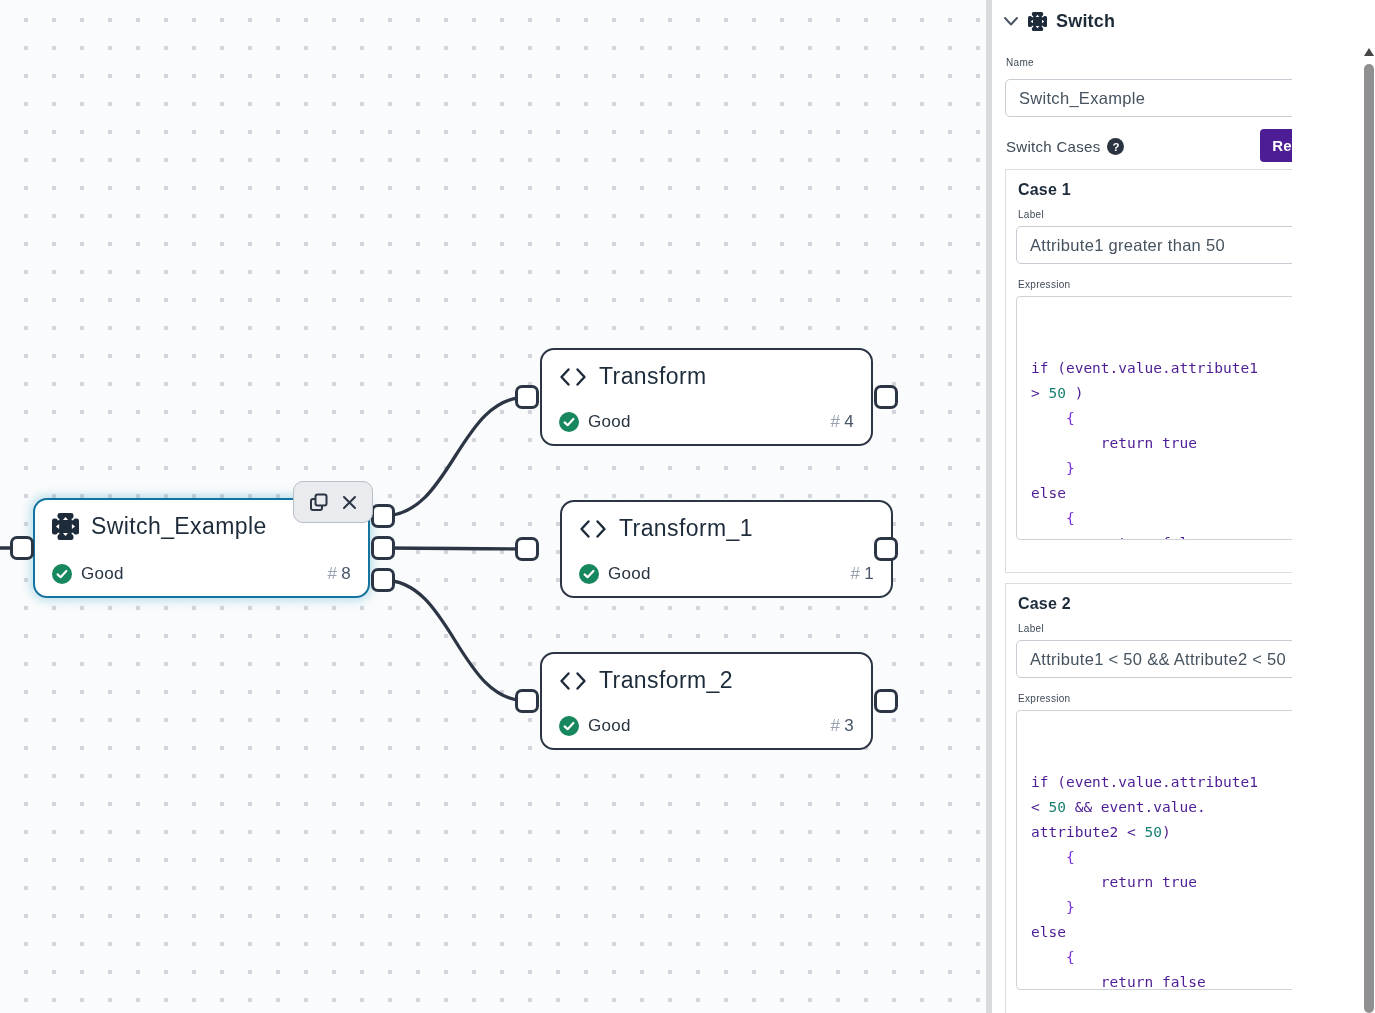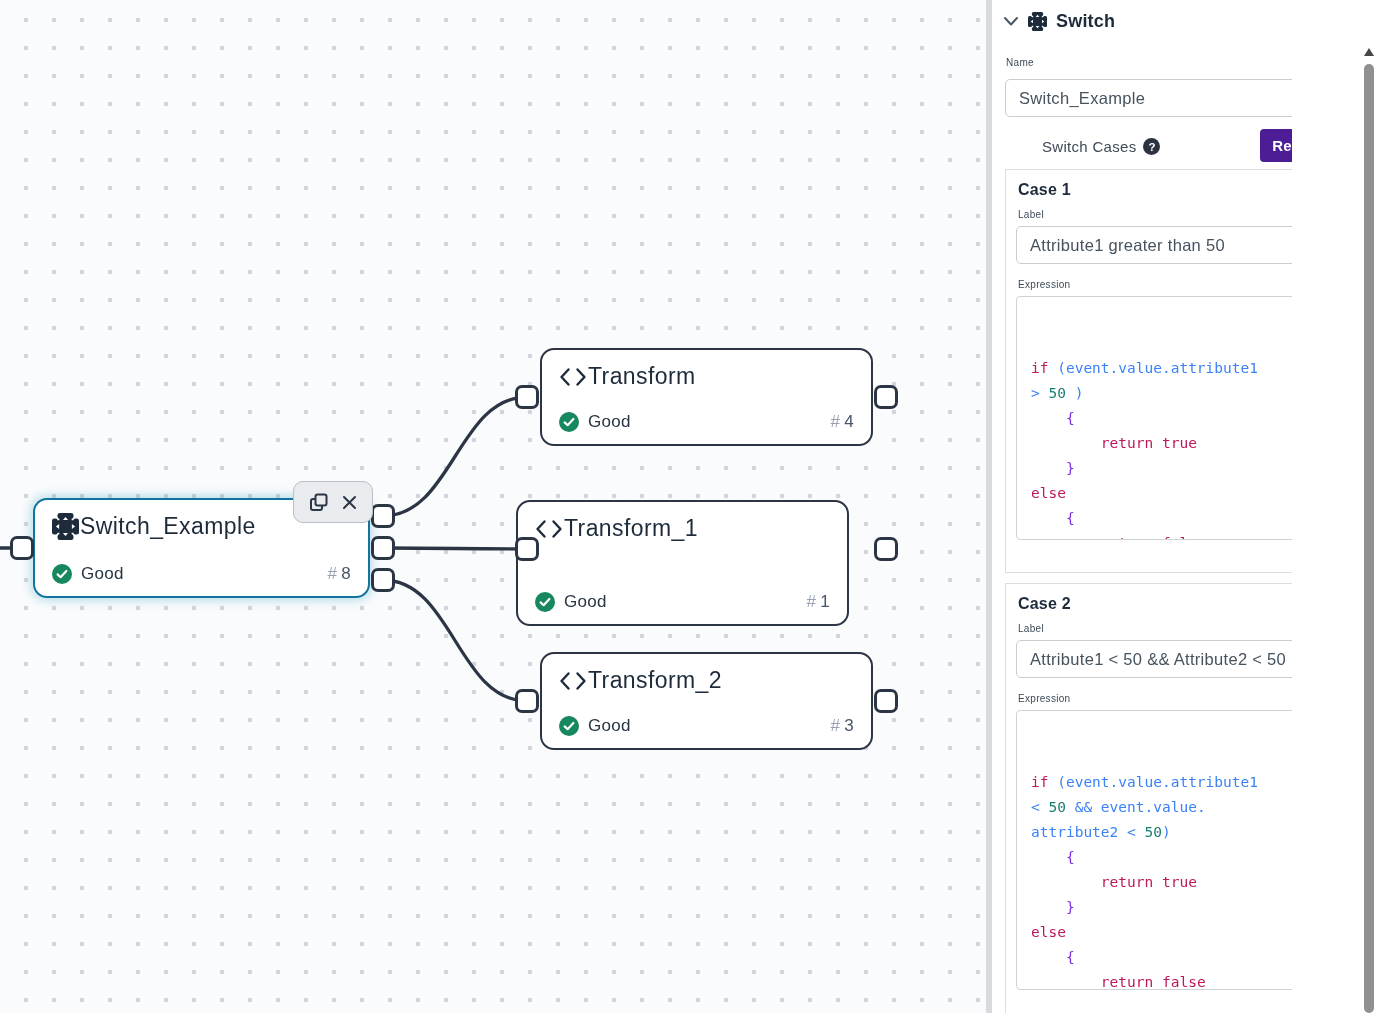--- a/index.html
+++ b/index.html
@@ -24,21 +24,21 @@
   .node{
     position:absolute;box-sizing:border-box;background:#fff;
     border:2.6px solid #2b3544;border-radius:14px;z-index:2;
     display:flex;flex-direction:column;justify-content:space-between;
     padding:13px 17px 12px 17px;
   }
   .node.selected{
     border-color:#1373a1;
     box-shadow:0 0 10px 3px rgba(32,158,190,.28);
   }
-  .node-head{display:flex;align-items:center;gap:1px;}
+  .node-head{display:flex;align-items:center;gap:12px;}
   .node-title{font-size:23px;font-weight:500;color:#1d2b3a;letter-spacing:.4px;white-space:nowrap;}
   .node-foot{display:flex;align-items:center;justify-content:space-between;}
   .status{display:flex;align-items:center;gap:9px;font-size:17px;color:#273442;letter-spacing:.3px;}
   .count{font-size:17px;letter-spacing:.3px;}
   .count .hash{color:#98a1b0;}
   .count .num{color:#49566a;margin-left:4px;}
   .node-toolbar{
     position:absolute;left:293px;top:481px;width:78px;height:40px;z-index:4;
     background:#e9ebee;border:1px solid #b9bfc6;border-radius:10px;
     display:flex;align-items:center;justify-content:center;gap:14px;
@@ -55,21 +55,21 @@
   .panel-title{font-size:18px;font-weight:700;color:#1e2b39;letter-spacing:.2px;}
   .field-label{font-size:10px;color:#3e4a57;letter-spacing:.3px;}
   .lbl-name{position:absolute;left:14px;top:57px;}
   .text-input{
     position:absolute;box-sizing:border-box;height:38px;
     border:1px solid #c8cdd3;border-radius:5px;background:#fff;
     font-family:"Liberation Sans",sans-serif;font-size:16.5px;color:#46535f;
     padding:0 13px;letter-spacing:.3px;outline:none;white-space:nowrap;overflow:hidden;
   }
   #name-input{left:13px;top:79px;width:338px;}
-  .cases-row{position:absolute;left:14px;top:138px;display:flex;align-items:center;gap:7px;margin-left:36px;}
+  .cases-row{position:absolute;left:14px;top:138px;display:flex;align-items:center;gap:7px;}
   .help-icon{
     width:17px;height:17px;border-radius:50%;background:#2b3240;color:#fff;
     font-size:11.5px;font-weight:700;display:flex;align-items:center;justify-content:center;
   }
   #reorder-btn{
     position:absolute;left:268px;top:129px;width:84px;height:33px;
     background:#4c1d95;color:#fff;border:none;border-radius:4px;
     font-family:"Liberation Sans",sans-serif;font-size:15px;font-weight:700;letter-spacing:.3px;cursor:pointer;
   }
   .case-card{
@@ -89,24 +89,24 @@
   .expr-lbl{display:block;margin:15px 2px 6px 2px;}
   .code-box{
     position:relative;box-sizing:border-box;width:318px;margin:0 auto;
     border:1px solid #ced3d8;border-radius:4px;background:#fff;
     padding:9px 14px;overflow:hidden;
     font-family:"DejaVu Sans Mono","Liberation Mono",monospace;
     font-size:14.5px;line-height:25px;white-space:pre;
   }
   #code-1{height:244px;}
   #code-2{height:280px;}
-  .tok-k{color:#be185d;}
+  .tok-k{color:#4c1d95;}
   .tok-n{color:#187f70;}
   .tok-b{color:#7c30dc;}
-  .tok-p{color:#3b82f6;}
+  .tok-p{color:#4c1d95;}
   .resize-grip{position:absolute;right:3px;bottom:3px;cursor:nwse-resize;}
   
   #scrollbar{position:absolute;left:1363px;top:0;width:12px;height:1013px;background:#fff;}
   #scroll-up{position:absolute;left:1px;top:48px;width:0;height:0;cursor:pointer;
     border-left:5px solid transparent;border-right:5px solid transparent;border-bottom:8px solid #474747;}
   #scroll-thumb{position:absolute;left:1px;top:64px;width:10px;height:949px;background:#8f9092;border-radius:5px;cursor:pointer;}
   svg{display:block;}
 </style>
 </head>
 <body>
@@ -185,21 +185,21 @@
         <svg width="20" height="20" viewBox="0 0 20 20">
           <circle cx="10" cy="10" r="10" fill="#17875e"></circle>
           <path d="M5.6 10.4 L8.6 13.2 L14.4 7" stroke="#fff" stroke-width="2.2" fill="none" stroke-linecap="round" stroke-linejoin="round"></path>
         </svg>
         <span>Good</span>
       </span>
       <span class="count"><span class="hash">#</span><span class="num">4</span></span>
     </div>
   </div>
 
-  <div class="node" style="left:516px;top:500px;width:333px;height:126px">
+  <div class="node" style="left:560px;top:500px;width:333px;height:98px">
     <div class="node-head">
       <svg width="28" height="20" viewBox="0 0 28 20">
         <path d="M9.5 2.5 L2.5 10 L9.5 17.5 M18.5 2.5 L25.5 10 L18.5 17.5" stroke="#1d2b3a" stroke-width="2.4" fill="none" stroke-linecap="round" stroke-linejoin="round"></path>
       </svg>
       <span class="node-title">Transform_1</span>
     </div>
     <div class="node-foot">
       <span class="status">
         <svg width="20" height="20" viewBox="0 0 20 20">
           <circle cx="10" cy="10" r="10" fill="#17875e"></circle>

